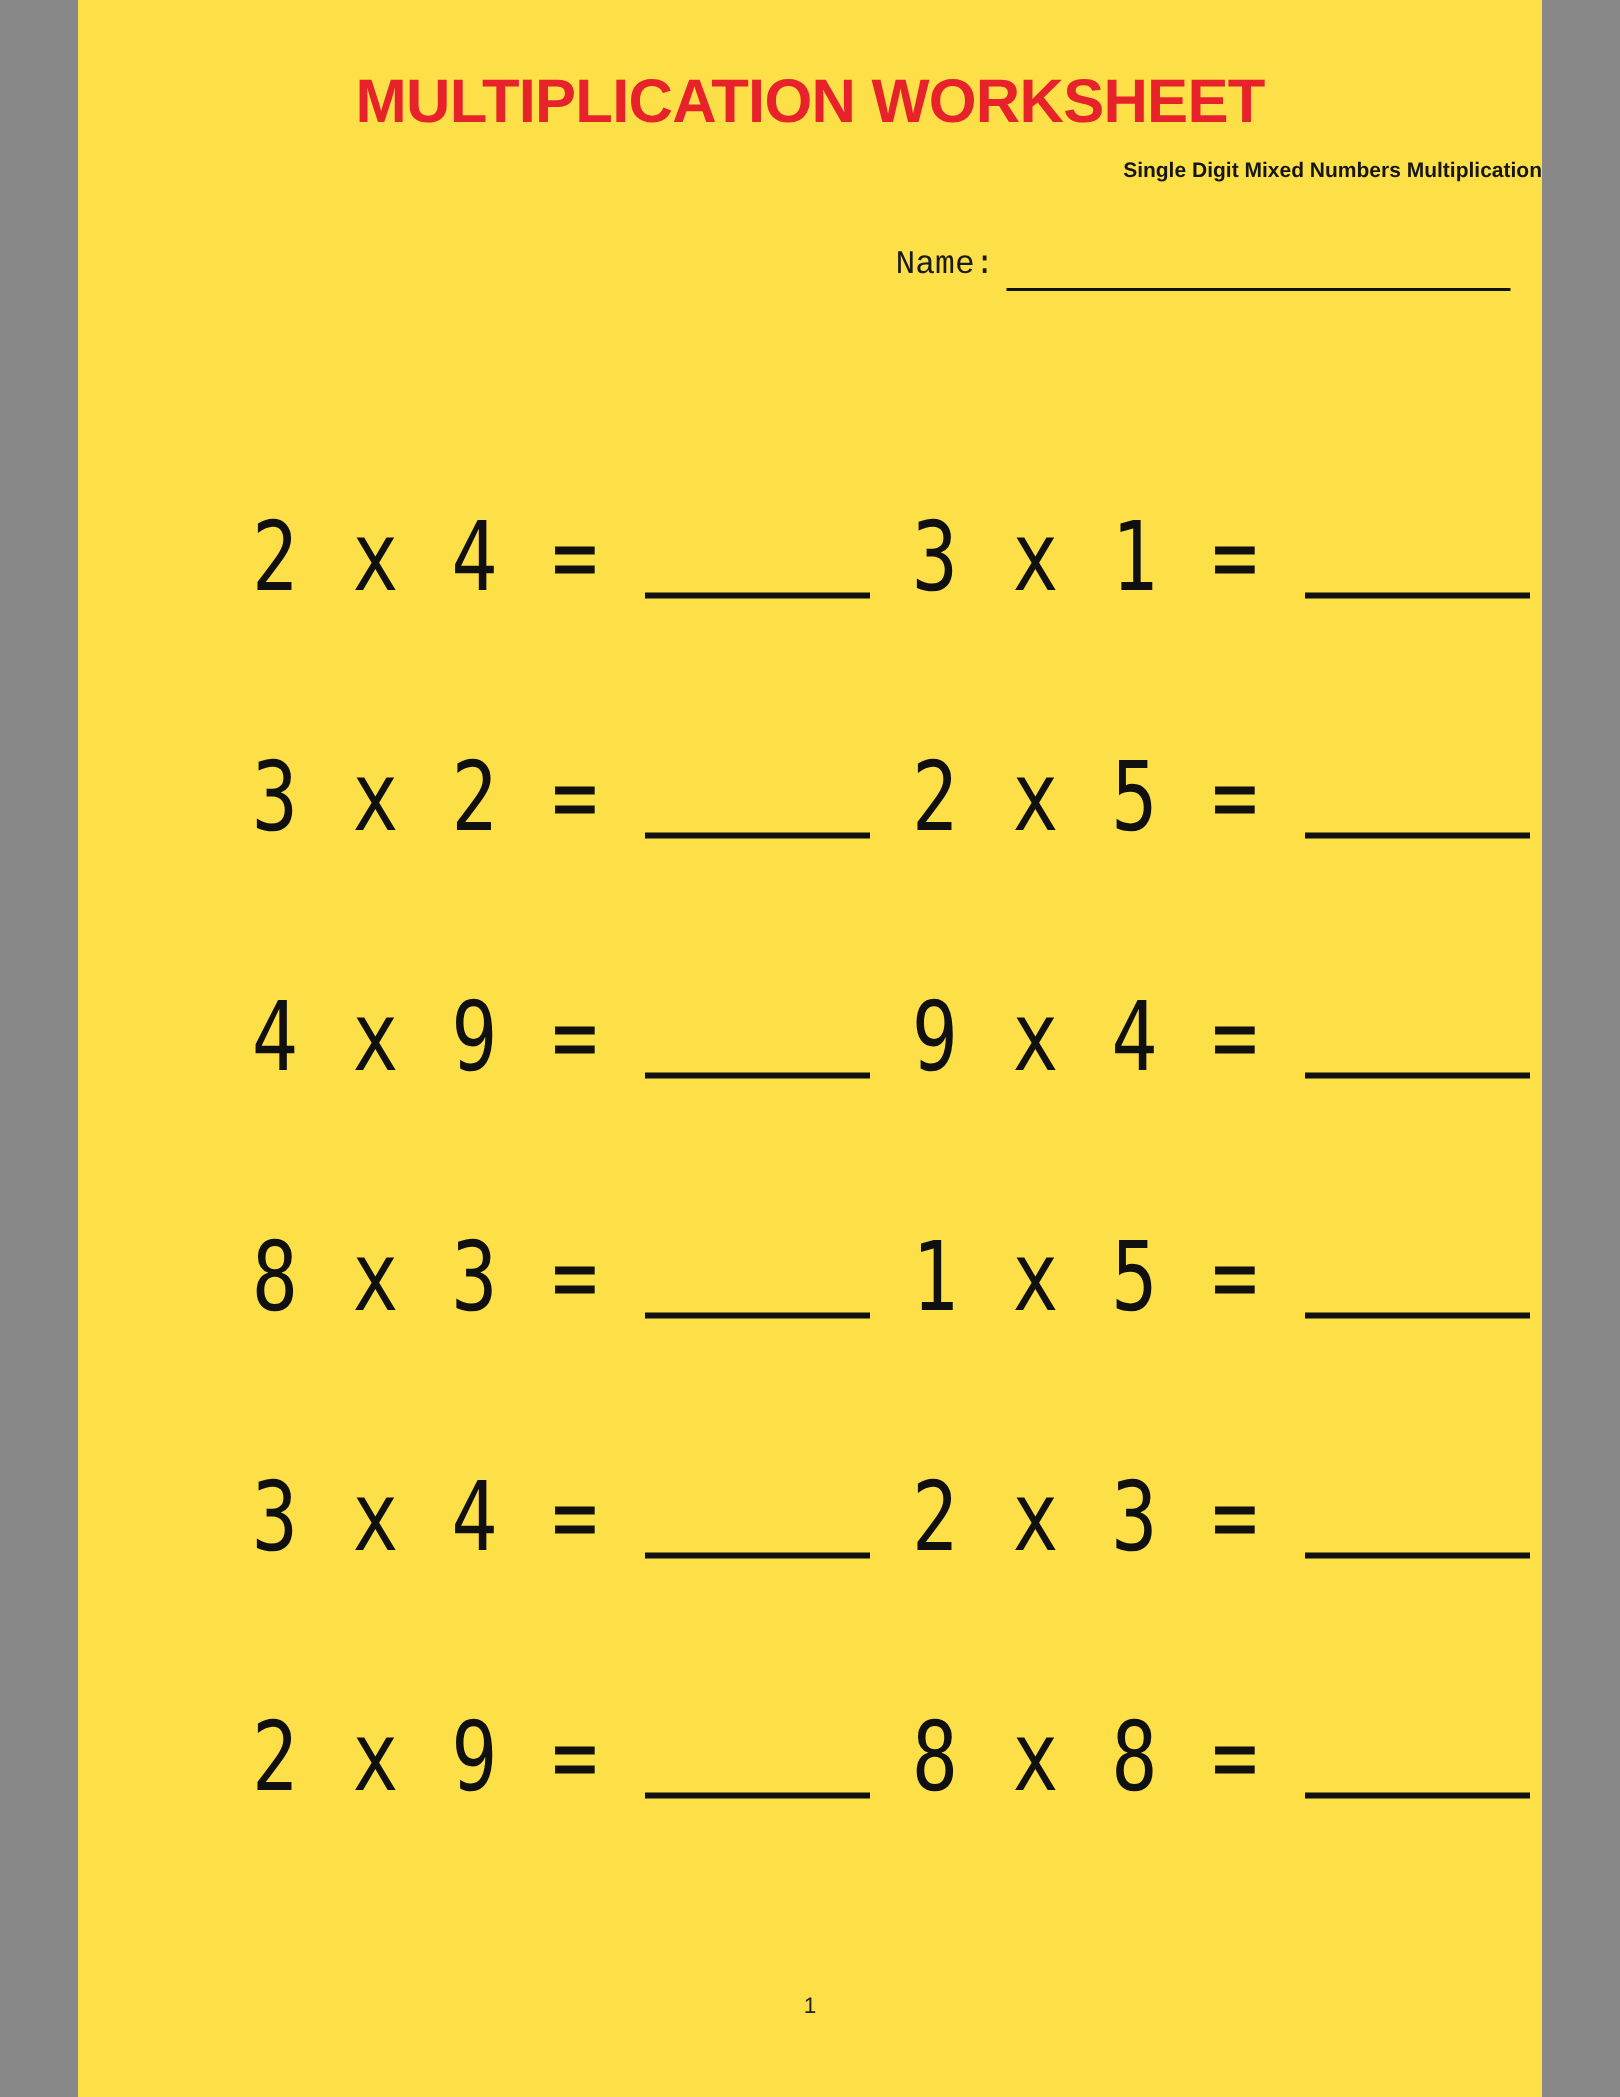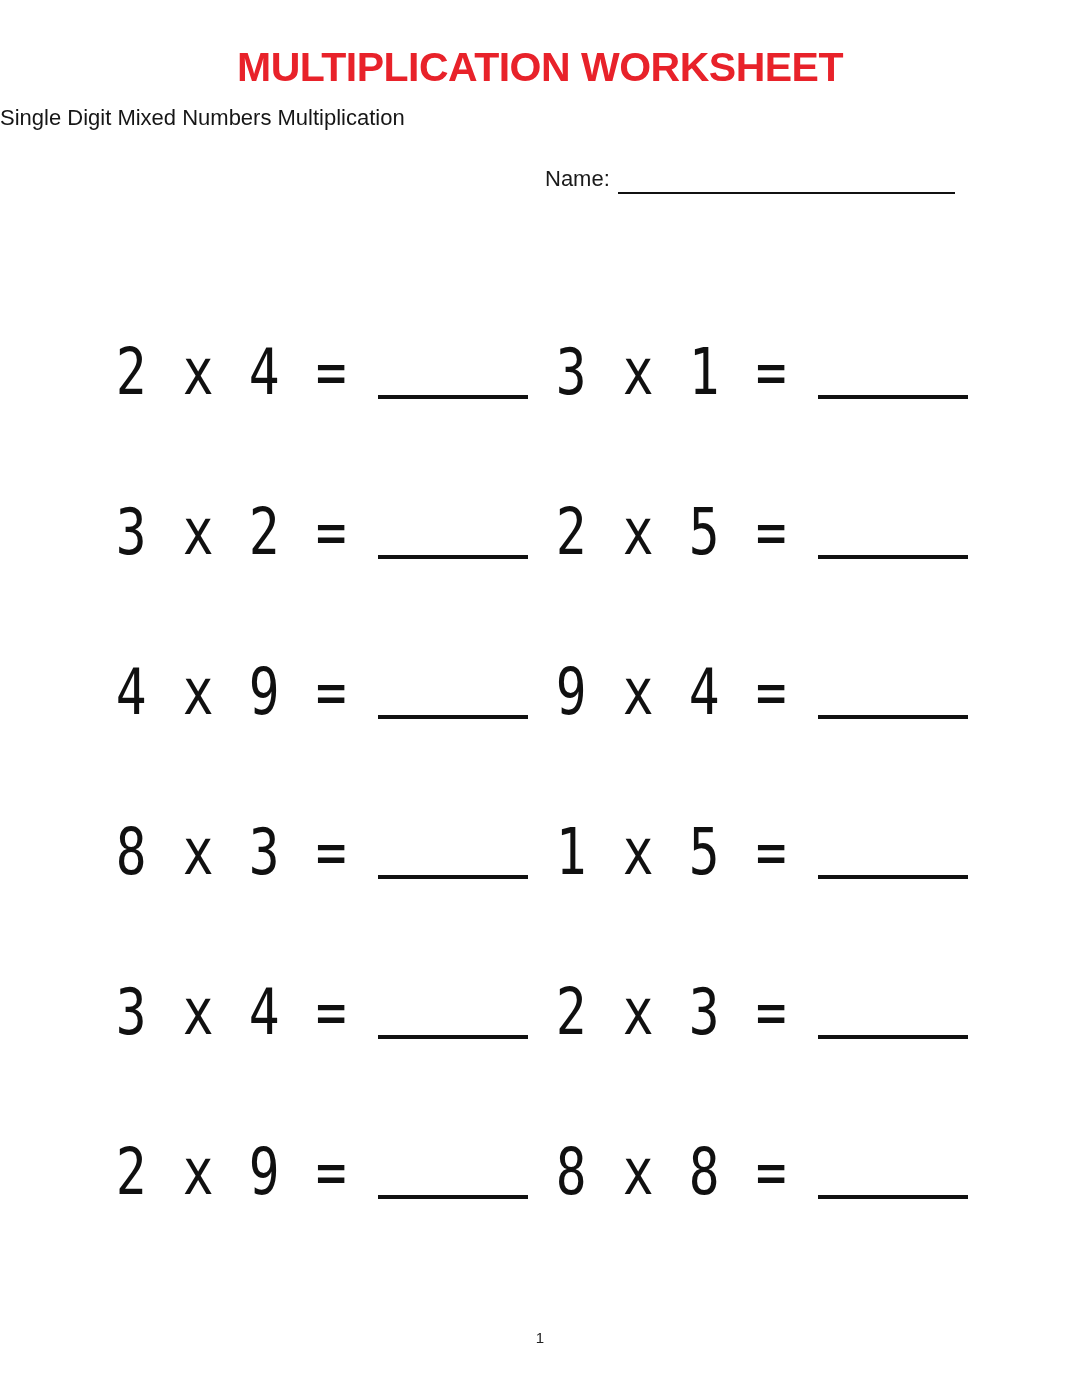--- a/index.html
+++ b/index.html
@@ -1,52 +1,53 @@
 <!DOCTYPE html>
 <html><head>
 <meta charset="utf-8">
 <style>
   html,body { margin:0; padding:0; background:#888; }
   .page {
     position: relative;
-    width: 1080px;
+    width: 976px;
     height: 1398px;
     margin: 0 auto;
-    background: #ffffff;
+    background: #fde047;
     font-family: "Liberation Sans", sans-serif;
     color: #111;
     overflow: hidden;
   }
   .title {
     margin: 0;
     padding-top: 44px;
     text-align: center;
     font-size: 41px;
     font-weight: bold;
     letter-spacing: -0.5px;
   }
   .subtitle {
     margin: 0;
     padding-top: 14px;
-    text-align: left;
-    font-size: 22px;
-    font-weight: normal;
+    text-align: right;
+    font-size: 14px;
+    font-weight: bold;
     color: #161616;
   }
   .form-block {
     position: absolute;
     left: 545px;
     top: 162px;
     width: 410px;
   }
   .field-row {
     display: flex;
-    align-items: flex-end;
+    align-items: flex-start;
     height: 32px;
     margin-bottom: 28px;
+    font-family: Liberation Mono, monospace;
   }
   .field-label {
     font-size: 22px;
     line-height: 30px;
     color: #1a1a1a;
     white-space: nowrap;
   }
   .field-line {
     flex: 1;
     margin-left: 8px;

